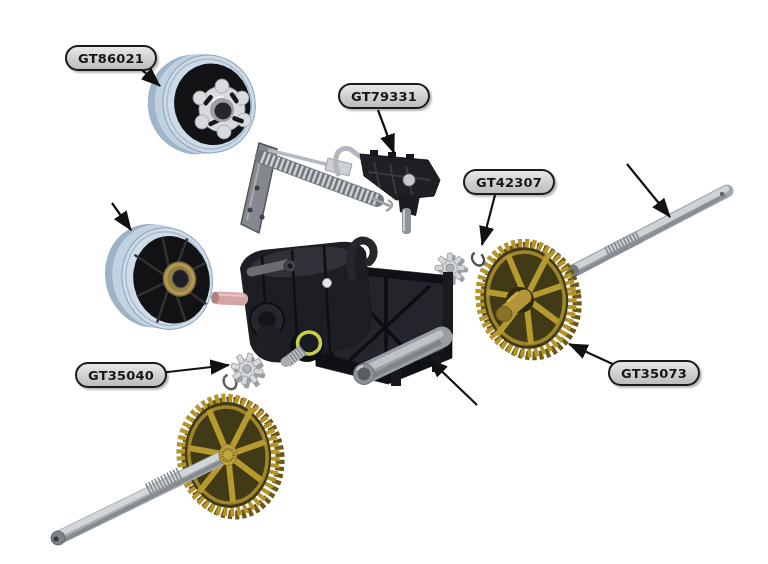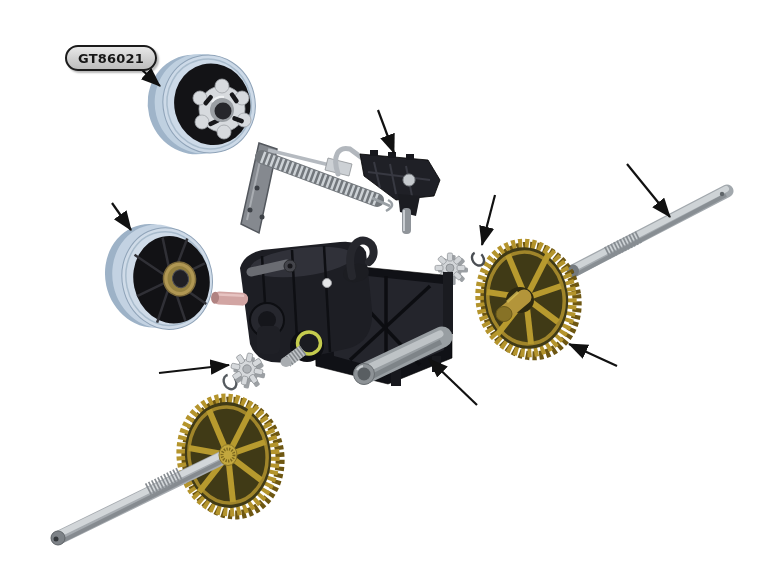--- a/index.html
+++ b/index.html
@@ -296,13 +296,17 @@
     <line x1="627" y1="154" x2="670" y2="207" marker-end="url(#ah)"></line>
     <line x1="112" y1="193" x2="131" y2="220" marker-end="url(#ah)"></line>
     <line x1="495" y1="185" x2="482" y2="235" marker-end="url(#ah)"></line>
     <line x1="159" y1="363" x2="229" y2="355" marker-end="url(#ah)"></line>
     <line x1="477" y1="395" x2="429" y2="349" marker-end="url(#ah)"></line>
     <line x1="617" y1="356" x2="569" y2="334" marker-end="url(#ah)"></line>
   </g>
 </svg>
 
 <div class="callout" style="left:65px;top:35px">GT86021</div>
+<div class="callout" style="left:338px;top:73px">GT79331</div>
+<div class="callout" style="left:463px;top:159px">GT42307</div>
+<div class="callout" style="left:75px;top:352px">GT35040</div>
+<div class="callout" style="left:608px;top:350px">GT35073</div>
 </div>
 
 </body></html>

